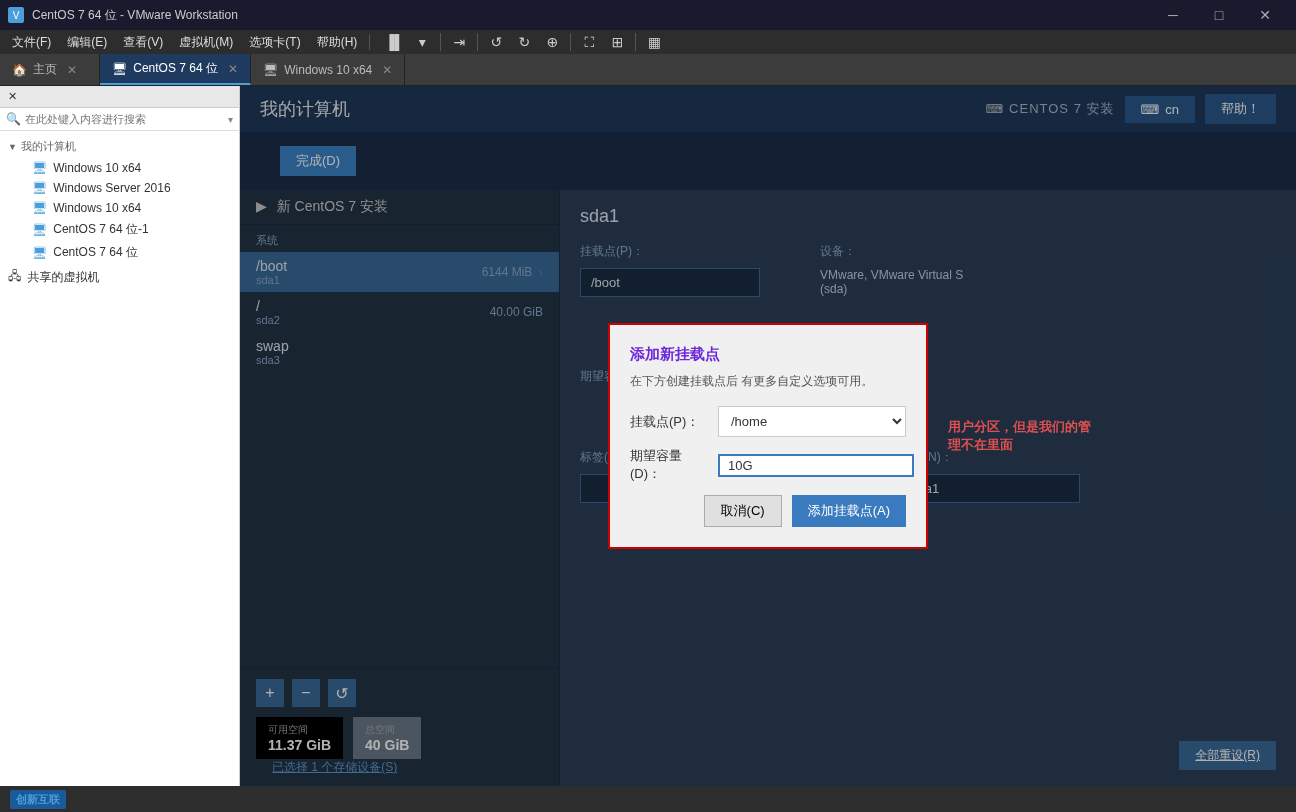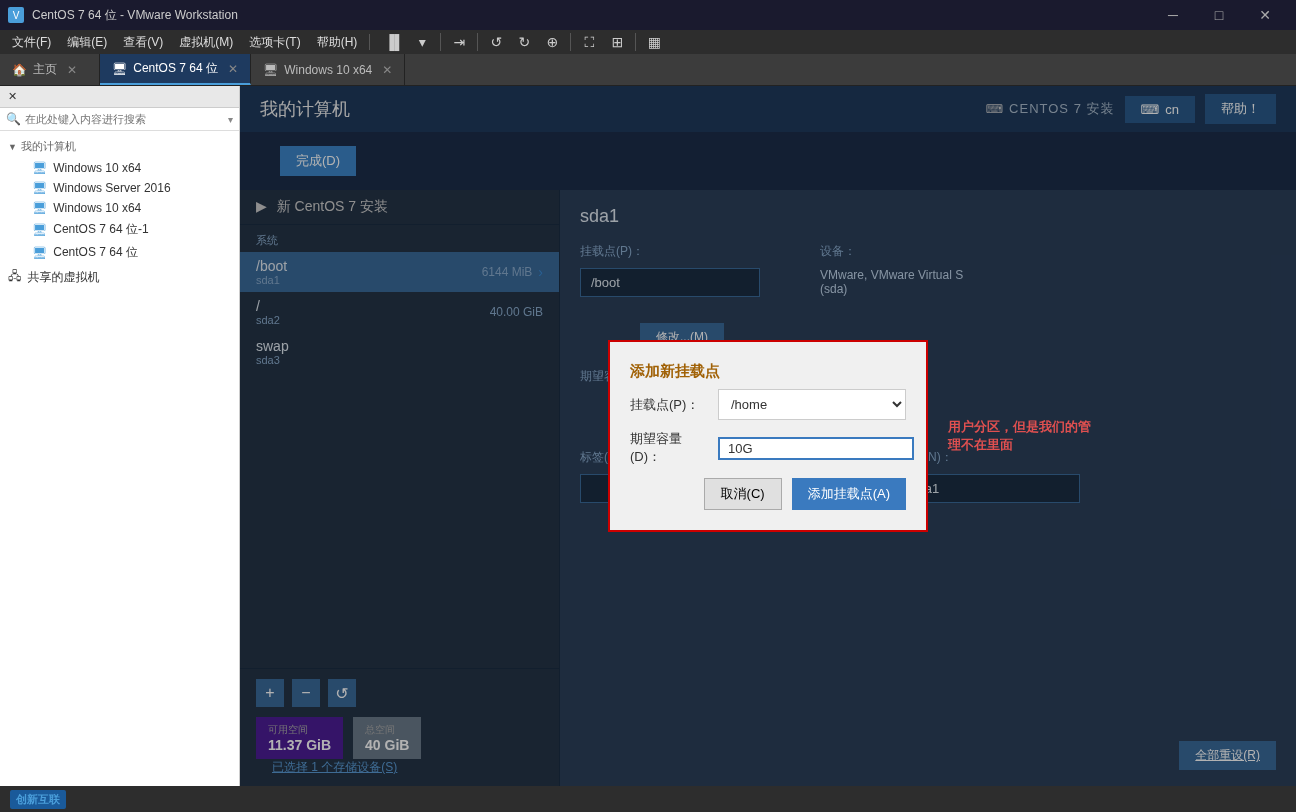--- a/index.html
+++ b/index.html
@@ -214,21 +214,21 @@
     
     .partition-bottom {
       margin-top: auto;
       padding: 10px 16px;
       border-top: 1px solid #1a2d42;
     }
     .partition-btns { display: flex; gap: 8px; align-items: center; margin-bottom: 10px; }
     .partition-btn { background: #3a6a9a; color: #fff; border: none; width: 28px; height: 28px; font-size: 16px; cursor: pointer; display: flex; align-items: center; justify-content: center; }
     .space-info { display: flex; gap: 10px; }
     .space-badge { padding: 6px 12px; font-size: 12px; color: #fff; }
-    .space-badge.available { background: #4c1d95; }
+    .space-badge.available { background: #000000; }
     .space-badge.total { background: #6a7a8a; }
     .space-label { font-size: 10px; color: #aaa; }
     .space-value { font-size: 14px; font-weight: bold; }
     .storage-link { color: #5a9ad4; font-size: 12px; cursor: pointer; text-decoration: underline; padding: 4px 16px; }
 
     
     .right-panel-title { color: #e0e8f0; font-size: 18px; margin-bottom: 16px; }
     .right-panel-row { display: flex; gap: 20px; margin-bottom: 16px; }
     .right-panel-field { display: flex; flex-direction: column; gap: 4px; }
     .right-panel-input {
@@ -269,21 +269,21 @@
       justify-content: center;
       z-index: 100;
     }
     .dialog {
       background: #f0f0f0;
       border: 2px solid #cc0000;
       width: 320px;
       padding: 20px;
       position: relative;
     }
-    .dialog-title { font-size: 15px; font-weight: bold; color: #a16207; margin-bottom: 8px; }
+    .dialog-title { font-size: 15px; font-weight: bold; color: #6d28d9; margin-bottom: 8px; }
     .dialog-desc { font-size: 12px; color: #555; margin-bottom: 16px; line-height: 1.5; }
     .dialog-field-row { display: flex; align-items: center; gap: 8px; margin-bottom: 10px; }
     .dialog-label { font-size: 13px; color: #333; min-width: 80px; }
     .dialog-select {
       flex: 1;
       padding: 6px 8px;
       border: 1px solid #ccc;
       background: white;
       font-size: 13px;
       color: #333;
@@ -556,20 +556,24 @@
       </div>
 
       <div class="dialog-overlay">
         <div style="position:relative;">
 
           <div class="annotation-text" style="position:absolute;right:-170px;top:50%;transform:translateY(-50%);color:#e05050;font-size:13px;font-weight:bold;max-width:150px;line-height:1.4;">
             <span>用户分区，但是我们的管理不在里面</span>
           </div>
           <div class="dialog">
             <div class="dialog-title">添加新挂载点</div>
+            <div class="dialog-desc">
+              <span>在下方创建挂载点后
+有更多自定义选项可用。</span>
+            </div>
 
             <div class="dialog-field-row">
               <label class="dialog-label">挂载点(P)：</label>
               <select class="dialog-select">
                 <option value="/home" selected="">/home</option>
                 <option value="/">/</option>
                 <option value="/boot">/boot</option>
                 <option value="/var">/var</option>
                 <option value="/tmp">/tmp</option>
                 <option value="swap">swap</option>

